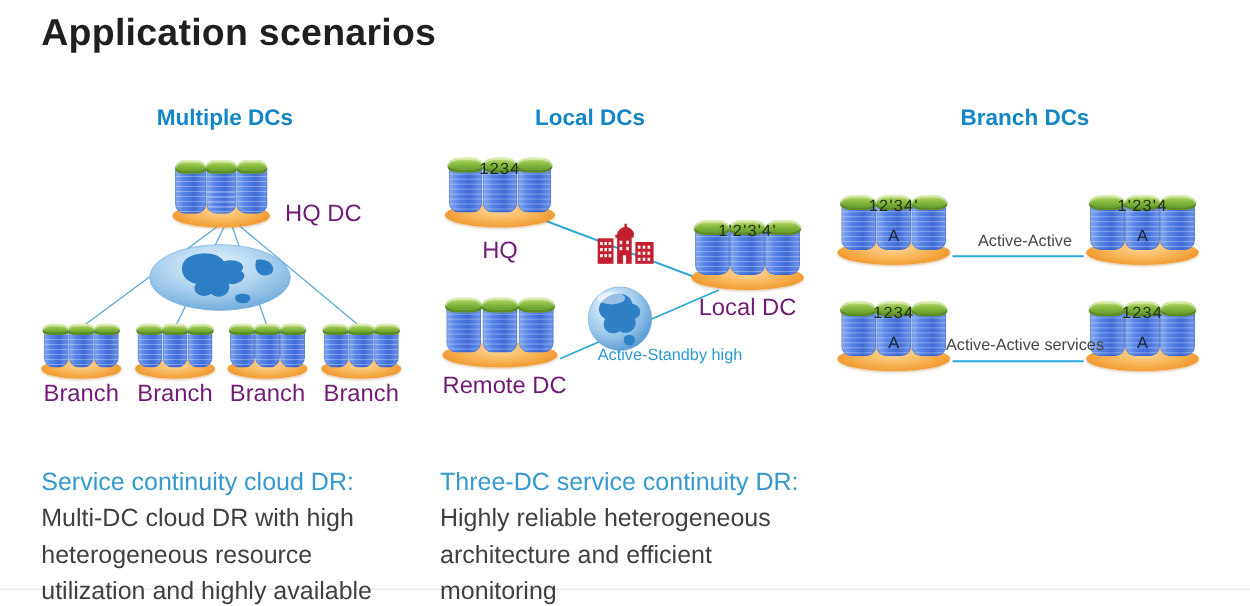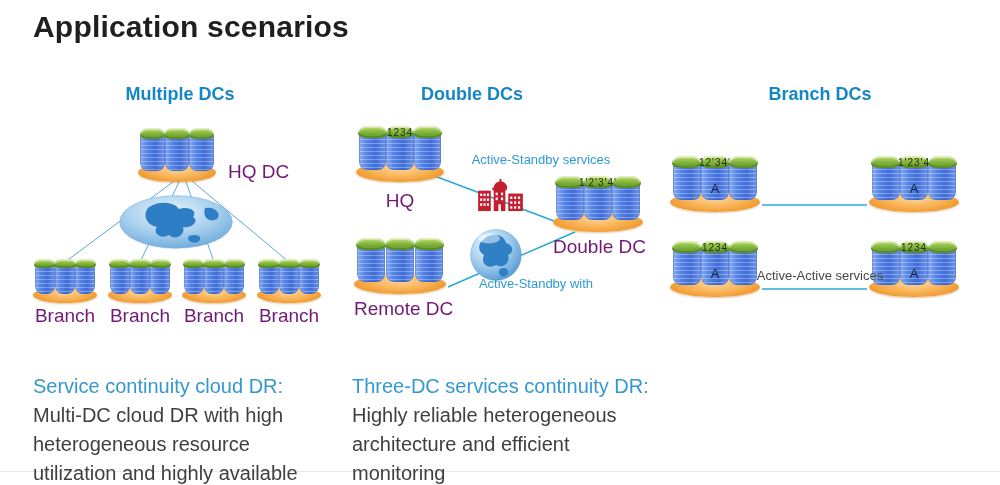--- a/index.html
+++ b/index.html
@@ -36,21 +36,21 @@
   }
   .c1{left:3%}.c2{left:34.5%}.c3{left:66%}
   .cyl::before{
     content:"";position:absolute;left:-3%;right:-3%;top:-13%;height:30%;
     background:linear-gradient(180deg,#c4de74 0%,#8abb41 45%,#6da332 75%,#86b83f 100%);
     border-radius:45% 45% 40% 40% / 85% 85% 55% 55%;
     box-shadow:inset 0 -2px 0 rgba(70,110,20,.55), inset 0 2px 1px rgba(255,255,255,.5);
   }
   .tag-top{
     position:absolute;left:0;top:1%;width:100%;text-align:center;z-index:4;
-    font-size:10px;color:#24300f;letter-spacing:1px;white-space:nowrap;
+    font-size:13px;color:#24300f;letter-spacing:1px;white-space:nowrap;
   }
   .tag-mid{
     position:absolute;left:0;top:44%;width:100%;text-align:center;z-index:4;
     font-size:13px;color:#1d2430;
   }
 
   .icon{position:absolute;z-index:2;}
   .icon-top{z-index:2;}
 
   .node-label{
@@ -73,21 +73,21 @@
   .divider{position:absolute;left:0;right:0;bottom:13px;height:1px;background:#e9e9e9;}
 </style>
 </head>
 <body>
 
 <div class="canvas">
 
   <h1 class="page-title">Application scenarios</h1>
 
   <div class="col-heading h1">Multiple DCs</div>
-  <div class="col-heading h2">Double DCs</div>
+  <div class="col-heading h2">Local DCs</div>
   <div class="col-heading h3">Branch DCs</div>
 
   <svg class="links" width="1000" height="485" viewBox="0 0 1000 485">
     <g stroke="#58a9da" stroke-width="1">
       <line x1="181" y1="176" x2="65" y2="262"></line>
       <line x1="182" y1="176" x2="140" y2="262"></line>
       <line x1="184" y1="176" x2="214" y2="262"></line>
       <line x1="186" y1="176" x2="289" y2="262"></line>
     </g>
     <g stroke="#2aa9d8" stroke-width="1.5">
@@ -151,21 +151,20 @@
 
   <div class="cluster" style="left:356px;top:126px;width:88px;height:56px">
     <div class="platform"></div>
     <div class="cyl c1"></div>
     <div class="cyl c2"></div>
     <div class="cyl c3"></div>
     <div class="tag-top">1234</div>
   </div>
   <div class="node-label centered" style="left:356px;top:190px;width:88px">HQ</div>
 
-  <div class="link-label blue" style="left:441px;top:152px;width:200px">Active-Standby services</div>
 
   <svg class="icon icon-top" style="left:477px;top:178px;z-index:4" width="47" height="35" viewBox="0 0 48 36">
     <g fill="#c2202f">
       <rect x="1" y="13" width="13" height="21"></rect>
       <rect x="17" y="12" width="12" height="22"></rect>
       <rect x="15.5" y="10" width="15" height="2.6"></rect>
       <path d="M23 1 L25 1 L25 3.6 C28.6 4.3 31 7 31 10.4 L17 10.4 C17 7 19.4 4.3 23 3.6 Z"></path>
       <rect x="32" y="16" width="15" height="18"></rect>
     </g>
     <g fill="#ffffff" opacity="0.95">
@@ -195,21 +194,21 @@
     </g>
   </svg>
 
   <div class="cluster" style="left:553px;top:176px;width:90px;height:56px">
     <div class="platform"></div>
     <div class="cyl c1"></div>
     <div class="cyl c2"></div>
     <div class="cyl c3"></div>
     <div class="tag-top">1'2'3'4'</div>
   </div>
-  <div class="node-label centered" style="left:553px;top:236px;width:90px">Double DC</div>
+  <div class="node-label centered" style="left:553px;top:236px;width:90px">Local DC</div>
 
   <svg class="icon" style="left:470px;top:229px" width="52" height="52" viewBox="0 0 52 52">
     <defs>
       <radialGradient id="gs" cx="35%" cy="30%" r="80%">
         <stop offset="0" stop-color="#f2f9ff"></stop>
           <stop offset=".55" stop-color="#9cc9ec"></stop>
           <stop offset="1" stop-color="#4e93cf"></stop>
       </radialGradient>
     </defs>
     <circle cx="26" cy="26" r="25.4" fill="url(#gs)" stroke="#6aa8d8" stroke-width="0.5"></circle>
@@ -219,38 +218,39 @@
   </svg>
 
   <div class="cluster" style="left:354px;top:238px;width:92px;height:56px">
     <div class="platform"></div>
     <div class="cyl c1"></div>
     <div class="cyl c2"></div>
     <div class="cyl c3"></div>
   </div>
   <div class="node-label centered" style="left:354px;top:298px;width:92px">Remote DC</div>
 
-  <div class="link-label blue" style="left:436px;top:276px;width:200px">Active-Standby with</div>
+  <div class="link-label blue" style="left:436px;top:276px;width:200px">Active-Standby high</div>
 
   <div class="cluster" style="left:670px;top:156px;width:90px;height:56px">
     <div class="platform"></div>
     <div class="cyl c1"></div>
     <div class="cyl c2"></div>
     <div class="cyl c3"></div>
     <div class="tag-top">12'34'</div>
     <div class="tag-mid">A</div>
   </div>
   <div class="cluster" style="left:869px;top:156px;width:90px;height:56px">
     <div class="platform"></div>
     <div class="cyl c1"></div>
     <div class="cyl c2"></div>
     <div class="cyl c3"></div>
     <div class="tag-top">1'23'4</div>
     <div class="tag-mid">A</div>
   </div>
+  <div class="link-label gray" style="left:720px;top:185px;width:200px">Active-Active</div>
 
   <div class="cluster" style="left:670px;top:241px;width:90px;height:56px">
     <div class="platform"></div>
     <div class="cyl c1"></div>
     <div class="cyl c2"></div>
     <div class="cyl c3"></div>
     <div class="tag-top">1234</div>
     <div class="tag-mid">A</div>
   </div>
   <div class="cluster" style="left:869px;top:241px;width:90px;height:56px">
@@ -258,17 +258,17 @@
     <div class="cyl c1"></div>
     <div class="cyl c2"></div>
     <div class="cyl c3"></div>
     <div class="tag-top">1234</div>
     <div class="tag-mid">A</div>
   </div>
   <div class="link-label gray" style="left:720px;top:268px;width:200px">Active-Active services</div>
 
   <p class="desc d1"><span class="hl">Service continuity cloud DR:</span><span> Multi-DC cloud DR with high heterogeneous resource utilization and highly available data reconstruction</span></p>
 
-  <p class="desc d2"><span class="hl">Three-DC services continuity DR:</span><span> Highly reliable heterogeneous architecture and efficient monitoring</span></p>
+  <p class="desc d2"><span class="hl">Three-DC service continuity DR:</span><span> Highly reliable heterogeneous architecture and efficient monitoring</span></p>
 
 
   <div class="divider"></div>
 </div>
 
 </body></html>

